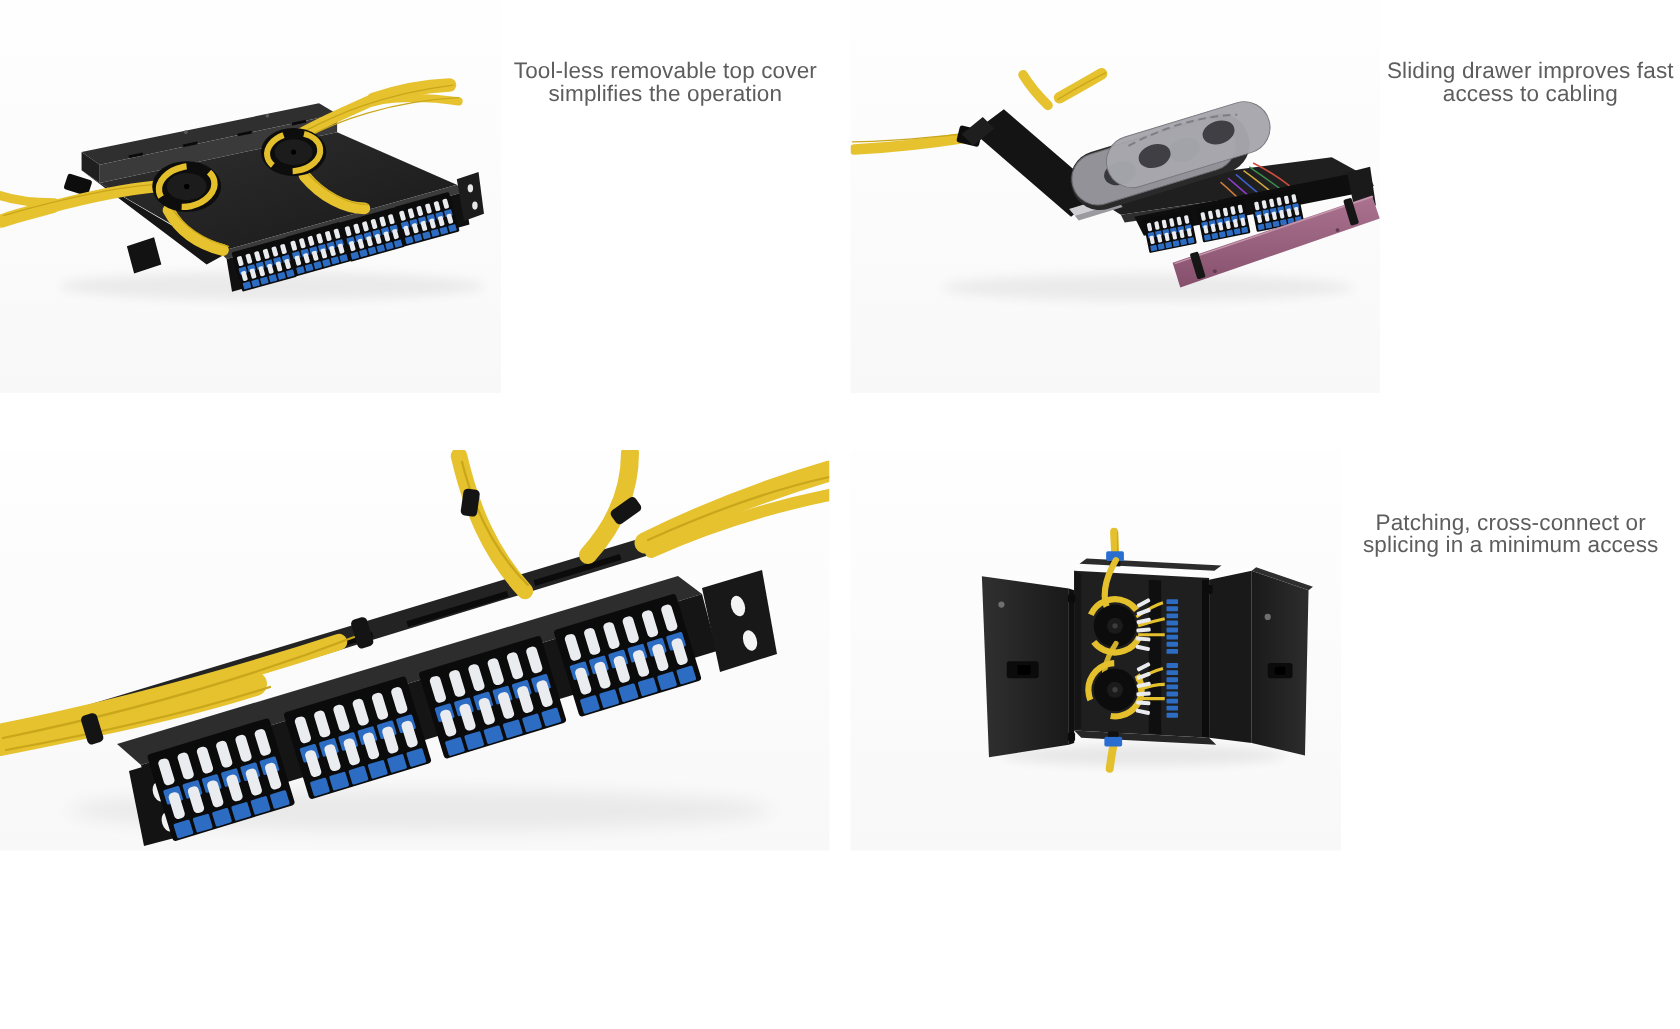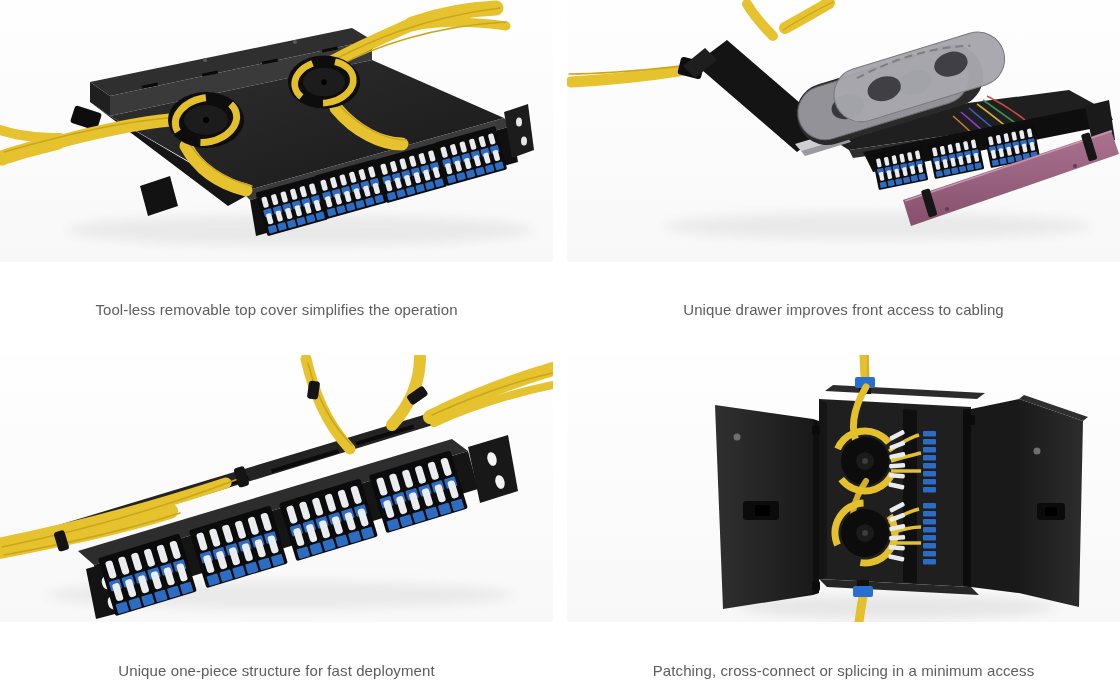--- a/index.html
+++ b/index.html
@@ -6,21 +6,21 @@
   body{
     width:1120px;height:686px;background:#ffffff;overflow:hidden;
     font-family:"Liberation Sans",sans-serif;
   }
   .grid{
     display:grid;
     grid-template-columns:553px 553px;
     column-gap:14px;
     row-gap:38px;
   }
-  figure{margin:0;display:flex;flex-direction:column;}
+  figure{margin:0;display:flex;}
   .photo{
     width:553px;height:262px;
     background:linear-gradient(180deg,#fefefe 0%,#fcfcfd 40%,#f8f8f9 100%);
     overflow:hidden;
   }
   .photo.tall{height:267px;}
   .photo svg{display:block;width:100%;height:100%;}
   figcaption{
     margin-top:40px;
     text-align:center;
@@ -241,21 +241,21 @@
               <rect x="-4" y="-15" width="9" height="28" rx="2" fill="#161616"></rect>
             </g>
           <g transform="translate(522,148) rotate(-17)">
               <rect x="-4" y="-15" width="9" height="28" rx="2" fill="#161616"></rect>
             </g>
           <circle cx="380" cy="209" r="2" fill="#5e3b4e"></circle>
             <circle cx="508" cy="166" r="2" fill="#5e3b4e"></circle>
         </g>
       </svg>
     </div>
-    <figcaption>Unique drawer improves front access to cabling</figcaption>
+    <figcaption>Sliding drawer improves fast access to cabling</figcaption>
   </figure>
 
   <figure class="row2">
     <div class="photo tall">
       <svg viewBox="0 0 553 267">
         <defs>
           <filter id="s3b" x="-40%" y="-40%" width="180%" height="180%">
               <feGaussianBlur stdDeviation="6"></feGaussianBlur>
             </filter>
           <g id="s3duo">
@@ -323,21 +323,20 @@
         </g>
 
         <g>
           <use href="#s3cas" transform="translate(104,212) rotate(-17) scale(1.12)"></use>
           <use href="#s3cas" transform="translate(195,184) rotate(-17) scale(1.12)"></use>
           <use href="#s3cas" transform="translate(285,157) rotate(-17) scale(1.12)"></use>
           <use href="#s3cas" transform="translate(375,129) rotate(-17) scale(1.12)"></use>
         </g>
       </svg>
     </div>
-    <figcaption>Unique one-piece structure for fast deployment</figcaption>
   </figure>
 
   <figure class="row2">
     <div class="photo tall">
       <svg viewBox="0 0 553 267">
         <defs>
           <linearGradient id="s4d" x1="0" y1="0" x2="1" y2="0">
             <stop offset="0" stop-color="#303030"></stop>
               <stop offset="1" stop-color="#191919"></stop>
           </linearGradient>

